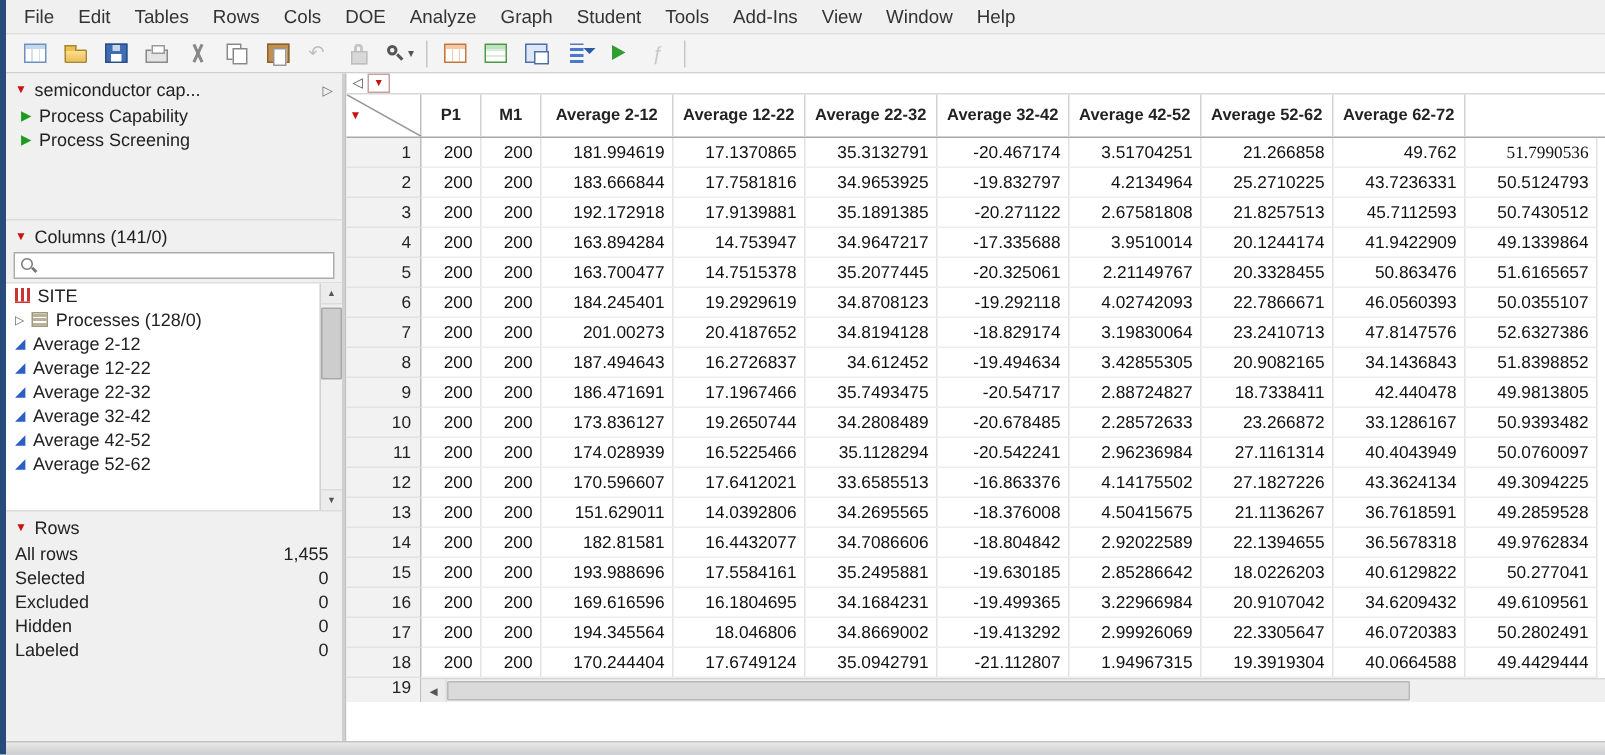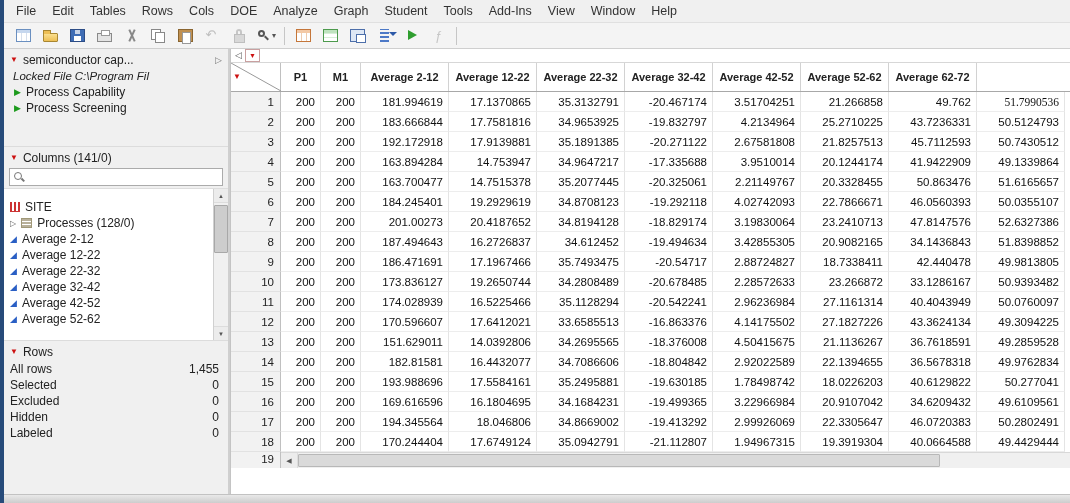--- a/index.html
+++ b/index.html
@@ -74,21 +74,21 @@
   .locked-line .lv{margin-left:3px}
   .script-item{display:flex;align-items:center;gap:5px;padding:1px 6px 1px 10px;white-space:nowrap}
   .green-tri{color:#1d9b1d;font-size:9px;line-height:1}
 
   .columns-panel{height:192px;flex:0 0 192px;display:flex;flex-direction:column;border-bottom:1px solid #dcdcdc;padding-top:1px;min-height:0}
   .search-row{display:flex;align-items:center;margin:1px 5px 2px 5px;height:16px;flex:0 0 16px;background:#fff;border:1px solid #ababab;position:relative}
   .search-row input{border:none;outline:none;flex:1;height:100%;font-size:11px;padding:0 2px 0 18px;background:transparent;font-family:"Liberation Sans",sans-serif}
   .lens{position:absolute;left:4px;top:3px;width:8px;height:8px;border:1.5px solid #777;border-radius:50%;box-sizing:border-box}
   .lens::after{content:'';position:absolute;width:4px;height:1.5px;background:#777;right:-4px;bottom:-1px;transform:rotate(45deg)}
   .columns-list-wrap{flex:1;display:flex;min-height:0;background:#fff;border-top:1px solid #ddd}
-  #columns-list{flex:1;overflow:hidden;padding-top:10px}
+  #columns-list{flex:1;overflow:hidden;padding-top:0}
   .col-item{display:flex;align-items:center;gap:5px;height:16px;padding-left:6px;white-space:nowrap}
   .continuous-column-icon{color:#2a5fc4;font-size:9px;line-height:1}
   .nominal-column-icon{width:10px;height:9px;background:repeating-linear-gradient(90deg,#cc3333 0 2px,rgba(0,0,0,0) 2px 4px);border-bottom:1px solid #cc3333}
   .column-group-icon{width:9px;height:8px;background:repeating-linear-gradient(0deg,#b8b09a 0 2px,#fff 2px 3px);border:1px solid #a09878}
   .expander{color:#666;font-size:8px}
   .vscroll{width:14px;flex:0 0 14px;background:#f0f0f0;border-left:1px solid #d0d0d0;display:flex;flex-direction:column;align-items:center}
   .vs-btn{height:13px;width:14px;display:flex;align-items:center;justify-content:center;font-size:6px;color:#555;background:#ececec;border-bottom:1px solid #dcdcdc}
   .vs-btn.bottom{border-bottom:none;border-top:1px solid #dcdcdc}
   .vs-thumb{width:12px;height:46px;background:#cdcdcd;border:1px solid #a8a8a8;border-radius:1px;margin-top:2px}
   .vs-track{flex:1}
@@ -205,23 +205,20 @@
   <div class="content">
 
     <div class="sidebar">
 
       <div class="table-panel">
         <div class="panel-header">
           <span class="red-tri">▼</span>
           <span class="panel-title">semiconductor cap...</span>
           <span class="chev">▷</span>
         </div>
-        <div class="locked-line">
-          <span>Locked File</span><span class="lv">C:\Program Fil</span>
-        </div>
         <div id="script-list">
             <div class="script-item">
               <span class="green-tri">▶</span>
               <span>Process Capability</span>
             </div>
             <div class="script-item">
               <span class="green-tri">▶</span>
               <span>Process Screening</span>
             </div>
           </div>
@@ -523,21 +520,21 @@
             <div class="dcell" style="width: 88px;">49.9762834</div>
           </div>
           <div class="trow">
             <div class="rncell" style="width: 50px;">15</div>
             <div class="dcell" style="width: 40px;">200</div>
             <div class="dcell" style="width: 40px;">200</div>
             <div class="dcell" style="width: 88px;">193.988696</div>
             <div class="dcell" style="width: 88px;">17.5584161</div>
             <div class="dcell" style="width: 88px;">35.2495881</div>
             <div class="dcell" style="width: 88px;">-19.630185</div>
-            <div class="dcell" style="width: 88px;">1.78498742</div>
+            <div class="dcell" style="width: 88px;">2.85286642</div>
             <div class="dcell" style="width: 88px;">18.0226203</div>
             <div class="dcell" style="width: 88px;">40.6129822</div>
             <div class="dcell" style="width: 88px;">50.277041</div>
           </div>
           <div class="trow">
             <div class="rncell" style="width: 50px;">16</div>
             <div class="dcell" style="width: 40px;">200</div>
             <div class="dcell" style="width: 40px;">200</div>
             <div class="dcell" style="width: 88px;">169.616596</div>
             <div class="dcell" style="width: 88px;">16.1804695</div>

